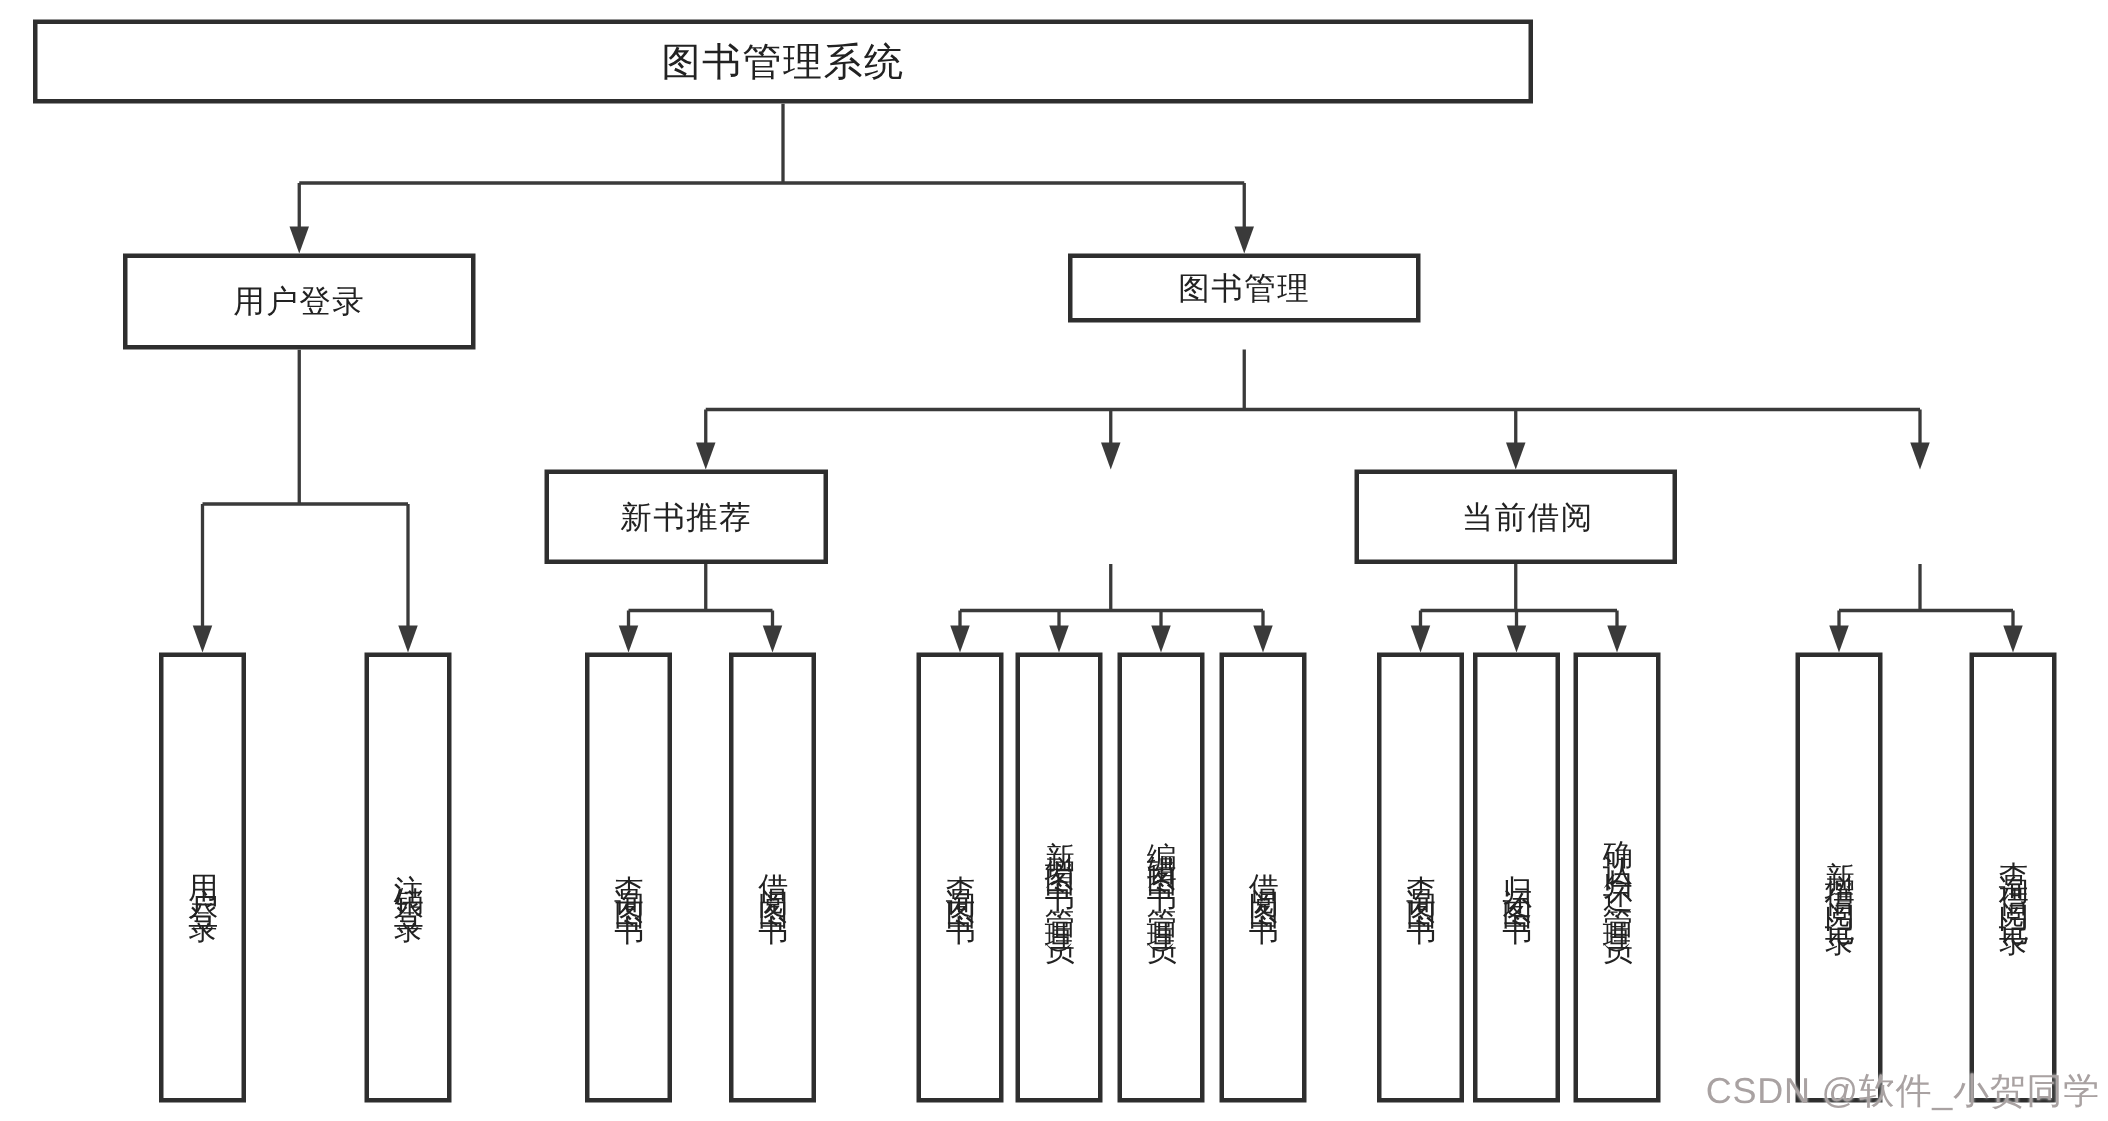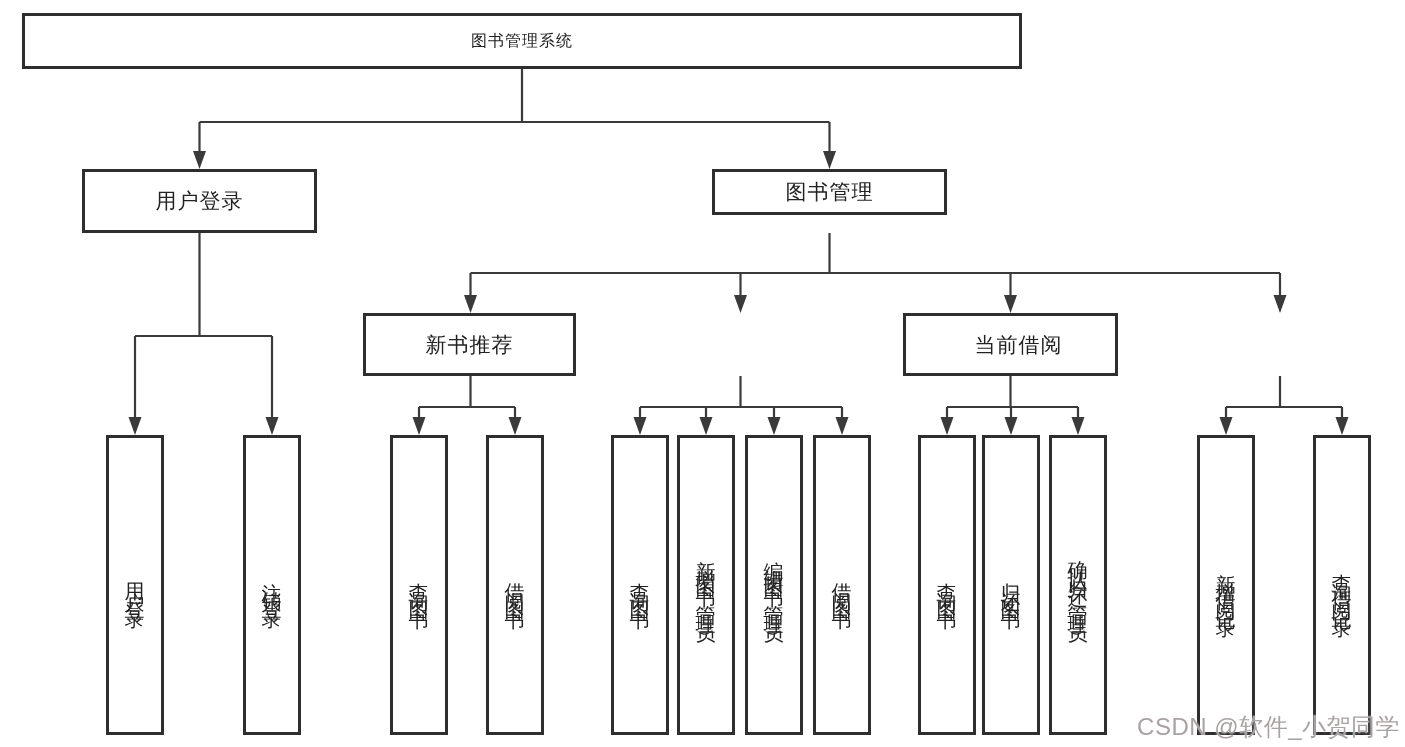--- a/index.html
+++ b/index.html
@@ -15,21 +15,21 @@
   .connectors polygon{fill:var(--line,#3a3a3a);stroke:none;}
   .box{
     position:absolute;
     box-sizing:border-box;
     background:#fff;
     border:3px solid var(--border,#2e2e2e);
     display:flex;align-items:center;justify-content:center;
     color:var(--text,#222222);
   }
   .hlabel{font-size:21px;letter-spacing:1px;white-space:nowrap;}
-  .root .hlabel{font-size:16px;}
+  .root .hlabel{font-size:26px;}
   .vbox{width:58px;height:300px;}
   .vtext{
     writing-mode:vertical-rl;
     text-orientation:mixed;
     font-size:20px;
     letter-spacing:9px;
     line-height:1.1;
     white-space:nowrap;
   }
   .watermark{
@@ -101,21 +101,21 @@
     <span class="hlabel">图书管理系统</span>
   </div>
 
   <div class="box" style="left:82px;top:169px;width:235px;height:64px;">
     <span class="hlabel">用户登录</span>
   </div>
   <div class="box" style="left:712px;top:169px;width:235px;height:46px;">
     <span class="hlabel">图书管理</span>
   </div>
 
-  <div class="box" style="left:363px;top:313px;width:213px;height:63px;">
+  <div class="box" style="left:363px;top:313px;width:189px;height:63px;">
     <span class="hlabel">新书推荐</span>
   </div>
   <div class="box" style="left:903px;top:313px;width:215px;height:63px;padding-left:16px;">
     <span class="hlabel">当前借阅</span>
   </div>
 
   <div class="box vbox" style="left:106px;top:435px;">
     <span class="vtext">用户登录</span>
   </div>
   <div class="box vbox" style="left:243px;top:435px;">

